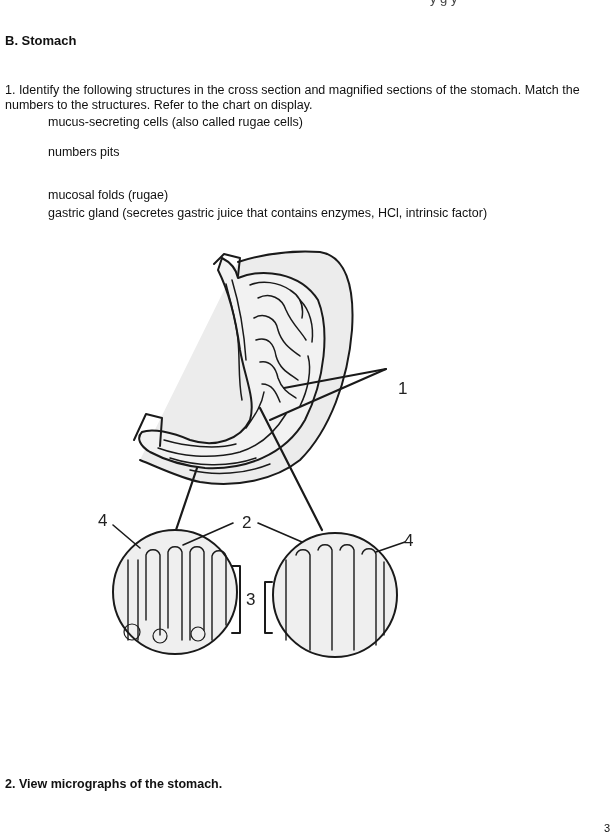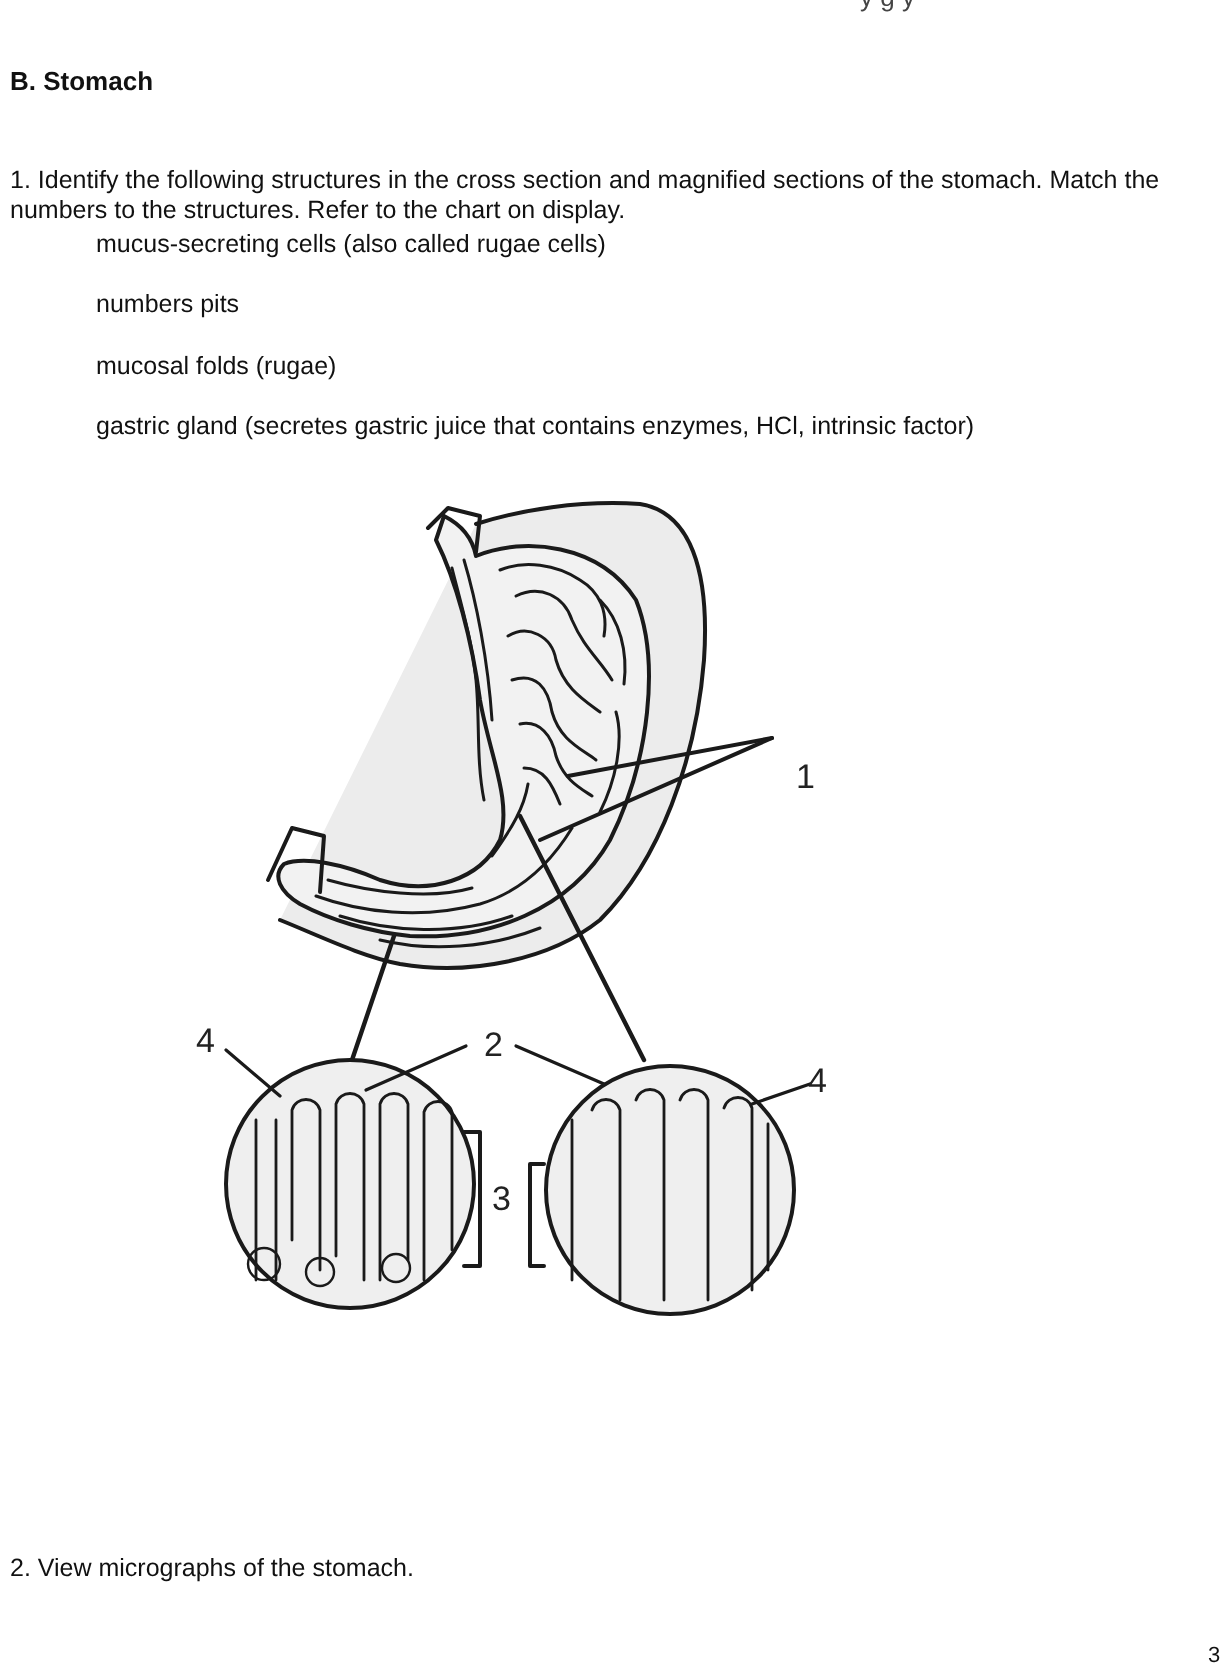--- a/index.html
+++ b/index.html
@@ -3,37 +3,37 @@
   <meta charset="utf-8">
   <style>
     html, body { margin: 0; padding: 0; background: #ffffff; }
     body { width: 615px; height: 833px; position: relative; overflow: hidden;
            font-family: "Liberation Sans", sans-serif; color: #111; }
     .abs { position: absolute; }
     .cutoff { top: -9px; left: 430px; font-size: 13px; color: #444; white-space: nowrap; }
     .section-title { top: 33px; left: 5px; font-size: 13px; font-weight: bold; }
     .q1 { top: 67px; left: 5px; width: 600px; font-size: 12.5px; line-height: 15px; margin-top: 16px; }
     .item { left: 48px; font-size: 12.5px; white-space: nowrap; }
-    .q2 { top: 777px; left: 5px; font-size: 12.5px; }
+    .q2 { top: 777px; left: 5px; font-size: 12.5px; font-weight: bold; }
     .page-num { top: 822px; left: 604px; font-size: 11px; }
     .diagram { top: 240px; left: 90px; width: 340px; height: 460px; }
     .lbl { font-family: "Liberation Sans", sans-serif; font-size: 17px; fill: #222; }
   </style>
 </head>
 <body>
 
 <div class="abs cutoff">y g y</div>
 
 <div class="abs section-title">B. Stomach</div>
 
 <div class="abs q1">1.  Identify the following structures in the cross section and magnified sections of the stomach. Match the numbers to the structures. Refer to the chart on display.</div>
 
 <div class="abs item" style="top:115px">mucus-secreting cells (also called rugae cells)</div>
 <div class="abs item" style="top:145px">numbers pits</div>
-<div class="abs item" style="top:176px">mucosal folds (rugae)</div>
+<div class="abs item" style="top:188px">mucosal folds (rugae)</div>
 <div class="abs item" style="top:206px">gastric gland (secretes gastric juice that contains enzymes, HCl, intrinsic factor)</div>
 
 <svg class="abs diagram" viewBox="90 240 340 460" xmlns="http://www.w3.org/2000/svg">
   <g fill="none" stroke="#1a1a1a" stroke-width="2" stroke-linecap="round" stroke-linejoin="round">
 
     <path d="M238,262 C260,255 290,250 320,252 C345,256 355,285 352,330 C348,380 330,430 300,460 C275,480 235,488 200,482 C180,478 160,468 140,460" fill="#ececec"></path>
 
     <path d="M222,258 C230,262 236,268 238,278 C262,268 300,272 318,300 C330,330 325,380 305,420 C285,455 245,470 205,468 C185,466 165,460 150,452 C140,446 136,438 142,432 C152,428 172,432 190,440 C215,448 240,440 250,420 C256,400 245,378 240,350 C236,320 228,290 218,270 Z" fill="#f2f2f2"></path>
 
     <path d="M214,264 L224,254 L240,258 L238,276"></path>

